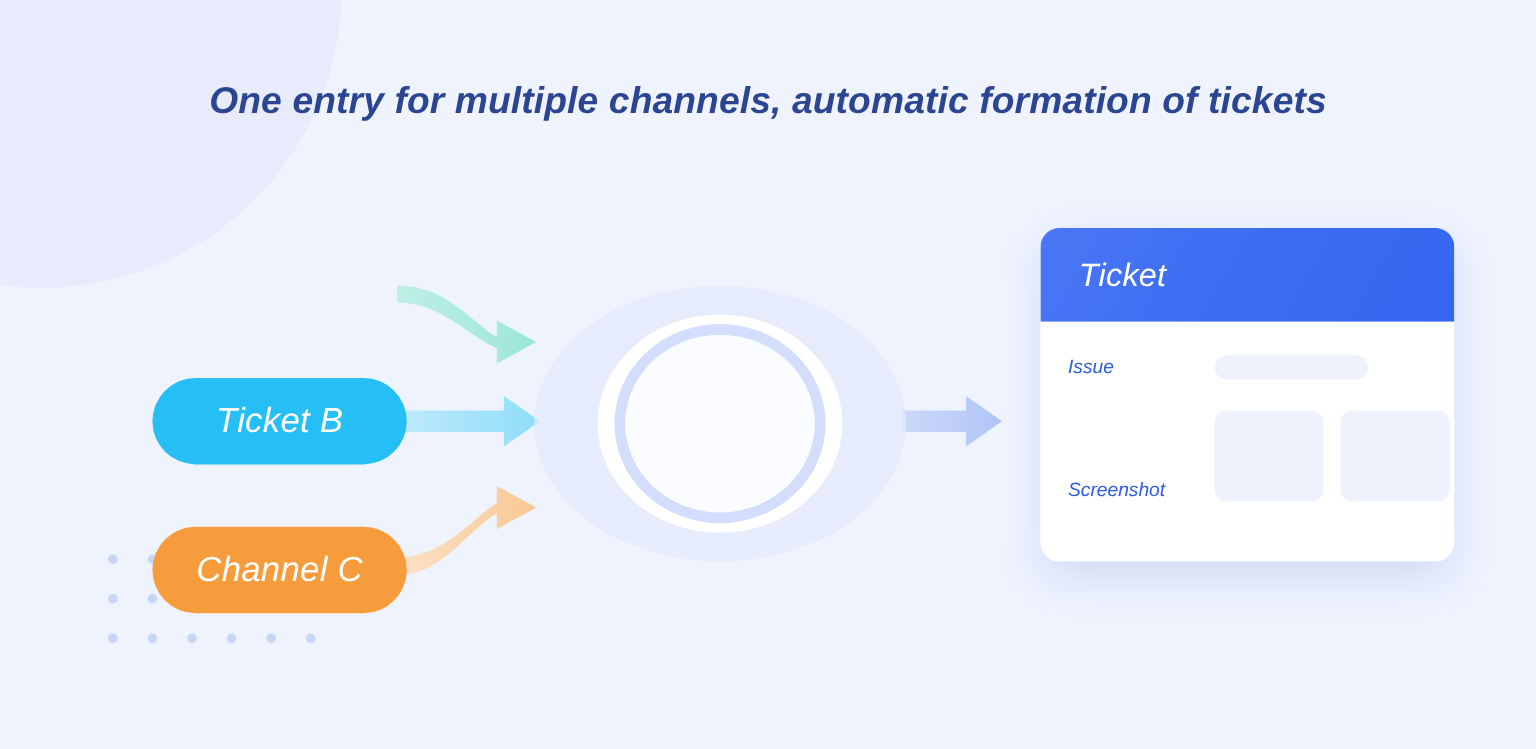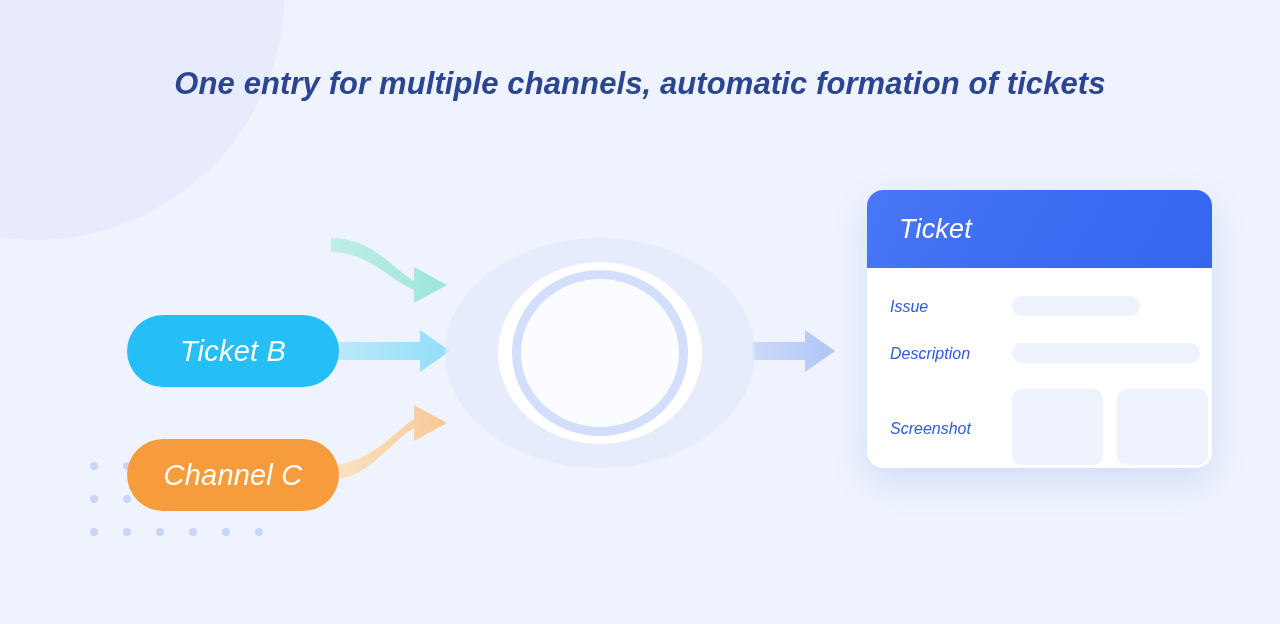--- a/index.html
+++ b/index.html
@@ -180,21 +180,21 @@
   .ticket-header-title {
     color: #FFFFFF;
     font-size: 27px;
     letter-spacing: 0.2px;
   }
   .ticket-body {
     padding: 27px 0 0 23px;
   }
   .field-row {
     display: flex;
-    align-items: center;
+    align-items: flex-end;
     margin-bottom: 26px;
   }
   .field-label {
     width: 122px;
     flex: none;
     color: #2D5BE3;
     font-size: 16px;
     line-height: 19px;
     padding-top: 2px;
   }
@@ -327,24 +327,20 @@
     <div class="ticket-header">
       <span class="ticket-header-title">Ticket</span>
     </div>
     <div class="ticket-body">
 
       <div class="field-row">
         <div class="field-label">Issue</div>
         <div class="bar bar-issue"></div>
       </div>
 
-      <div class="field-row">
-        <div class="field-label">Description</div>
-        <div class="bar bar-desc"></div>
-      </div>
 
       <div class="field-row">
         <div class="field-label">Screenshot</div>
         <div class="thumbs">
           <div class="thumb"></div>
           <div class="thumb"></div>
         </div>
       </div>
 
     </div>

